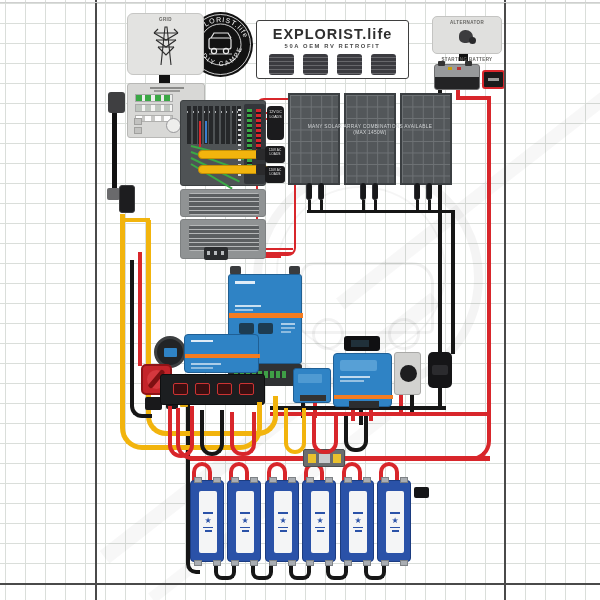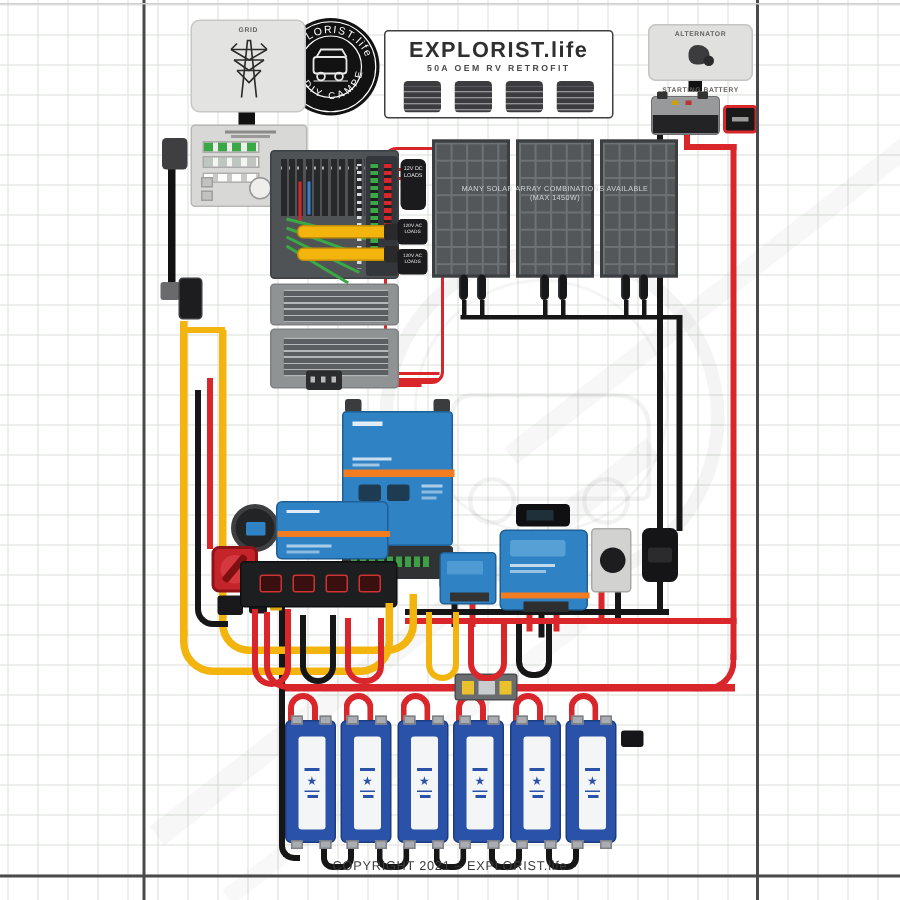--- a/index.html
+++ b/index.html
@@ -389,15 +389,14 @@
 
   <div class="wire" style="left:214px;top:564px;width:22px;height:16px;border-left:4px solid #161616;border-right:4px solid #161616;border-bottom:4px solid #161616;border-bottom-left-radius:8px;border-bottom-right-radius:8px;"></div>
   <div class="wire" style="left:251px;top:564px;width:22px;height:16px;border-left:4px solid #161616;border-right:4px solid #161616;border-bottom:4px solid #161616;border-bottom-left-radius:8px;border-bottom-right-radius:8px;"></div>
   <div class="wire" style="left:289px;top:564px;width:22px;height:16px;border-left:4px solid #161616;border-right:4px solid #161616;border-bottom:4px solid #161616;border-bottom-left-radius:8px;border-bottom-right-radius:8px;"></div>
   <div class="wire" style="left:326px;top:564px;width:22px;height:16px;border-left:4px solid #161616;border-right:4px solid #161616;border-bottom:4px solid #161616;border-bottom-left-radius:8px;border-bottom-right-radius:8px;"></div>
   <div class="wire" style="left:364px;top:564px;width:22px;height:16px;border-left:4px solid #161616;border-right:4px solid #161616;border-bottom:4px solid #161616;border-bottom-left-radius:8px;border-bottom-right-radius:8px;"></div>
 
   <div class="wire" style="left:186px;top:404px;width:4px;height:150px;background:#161616;"></div>
   <div class="loop" style="left:186px;top:550px;width:14px;height:24px;border-left:4px solid #161616;border-bottom:4px solid #161616;border-bottom-left-radius:10px;"></div>
 
-  <div class="comp" style="left:0;top:572px;width:600px;text-align:center;font-size:8.5px;letter-spacing:.5px;color:#3c3c3c;z-index:5;">COPYRIGHT 2021 – EXPLORIST.life</div>
 
 </div>
 
 </body></html>

